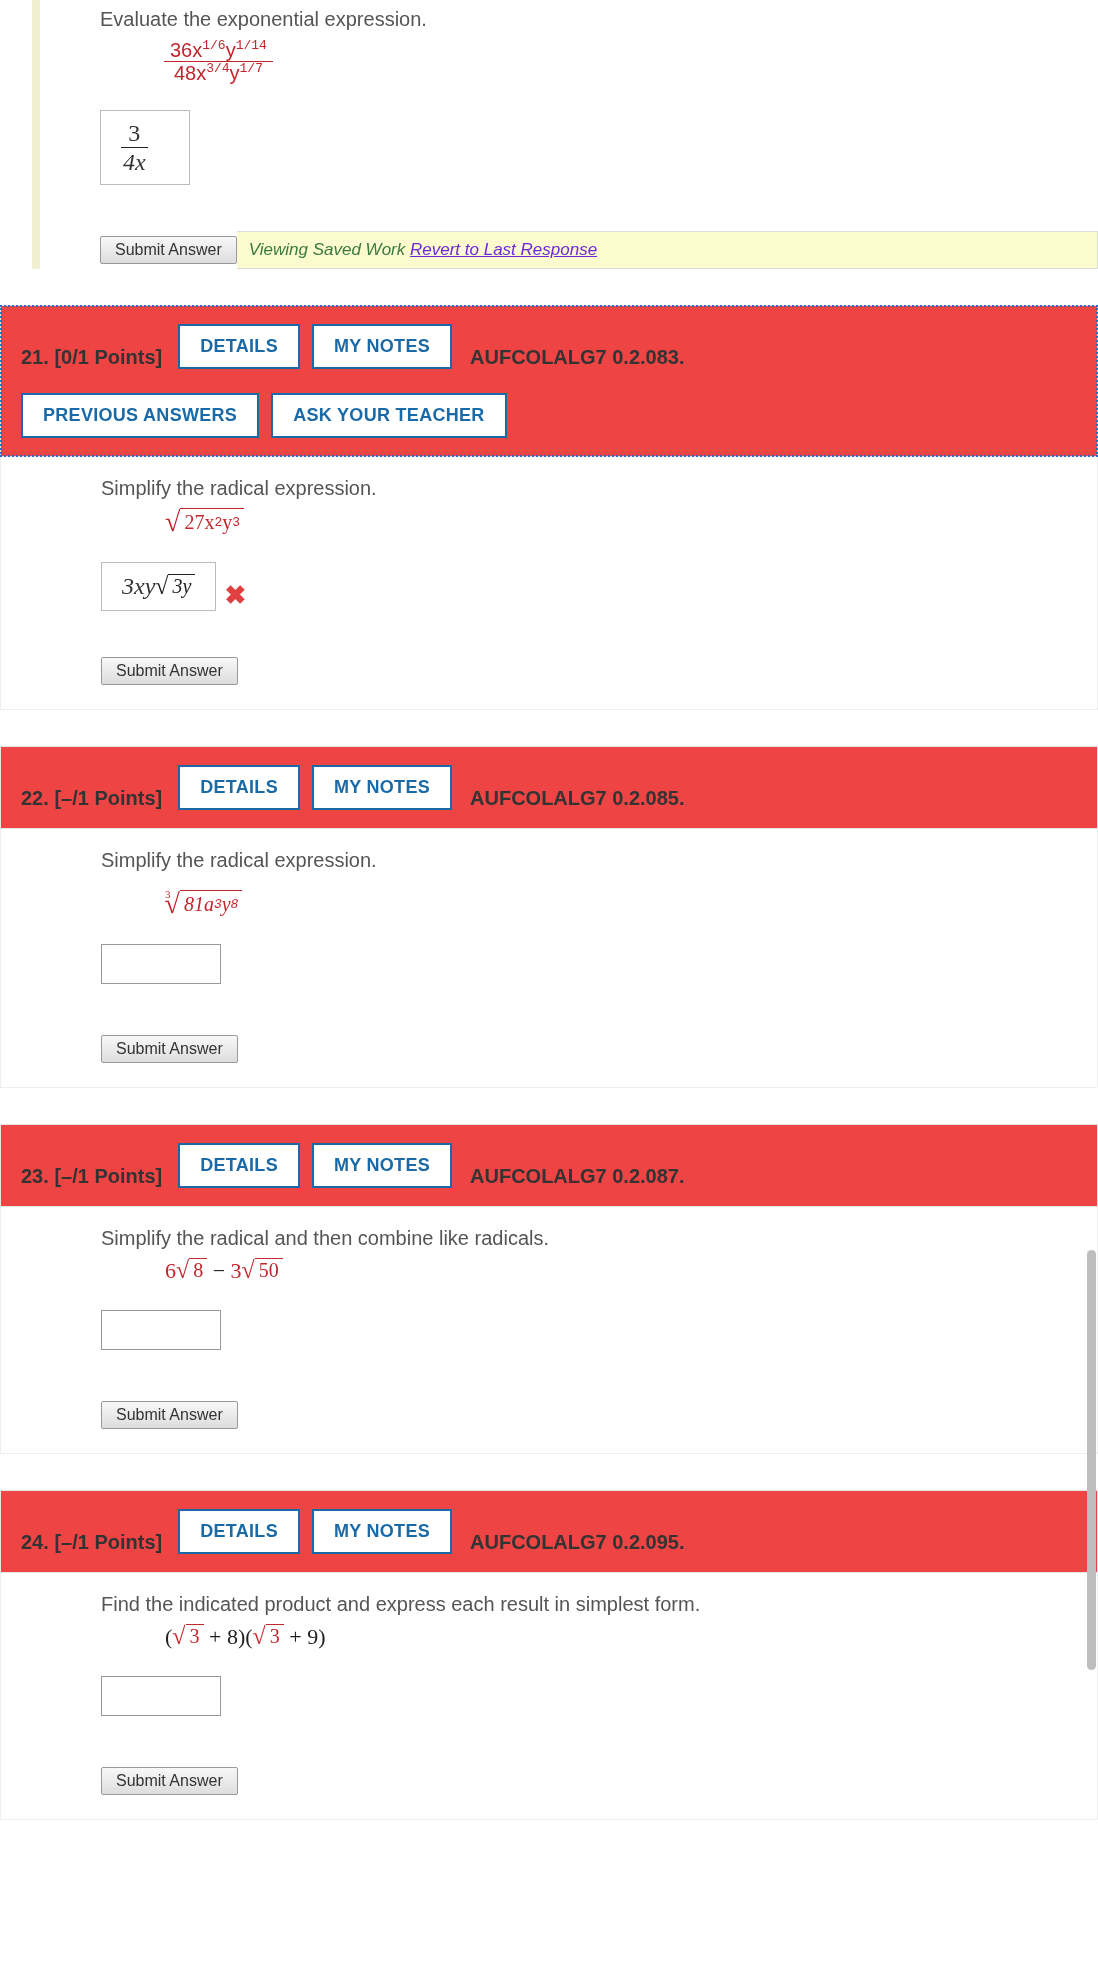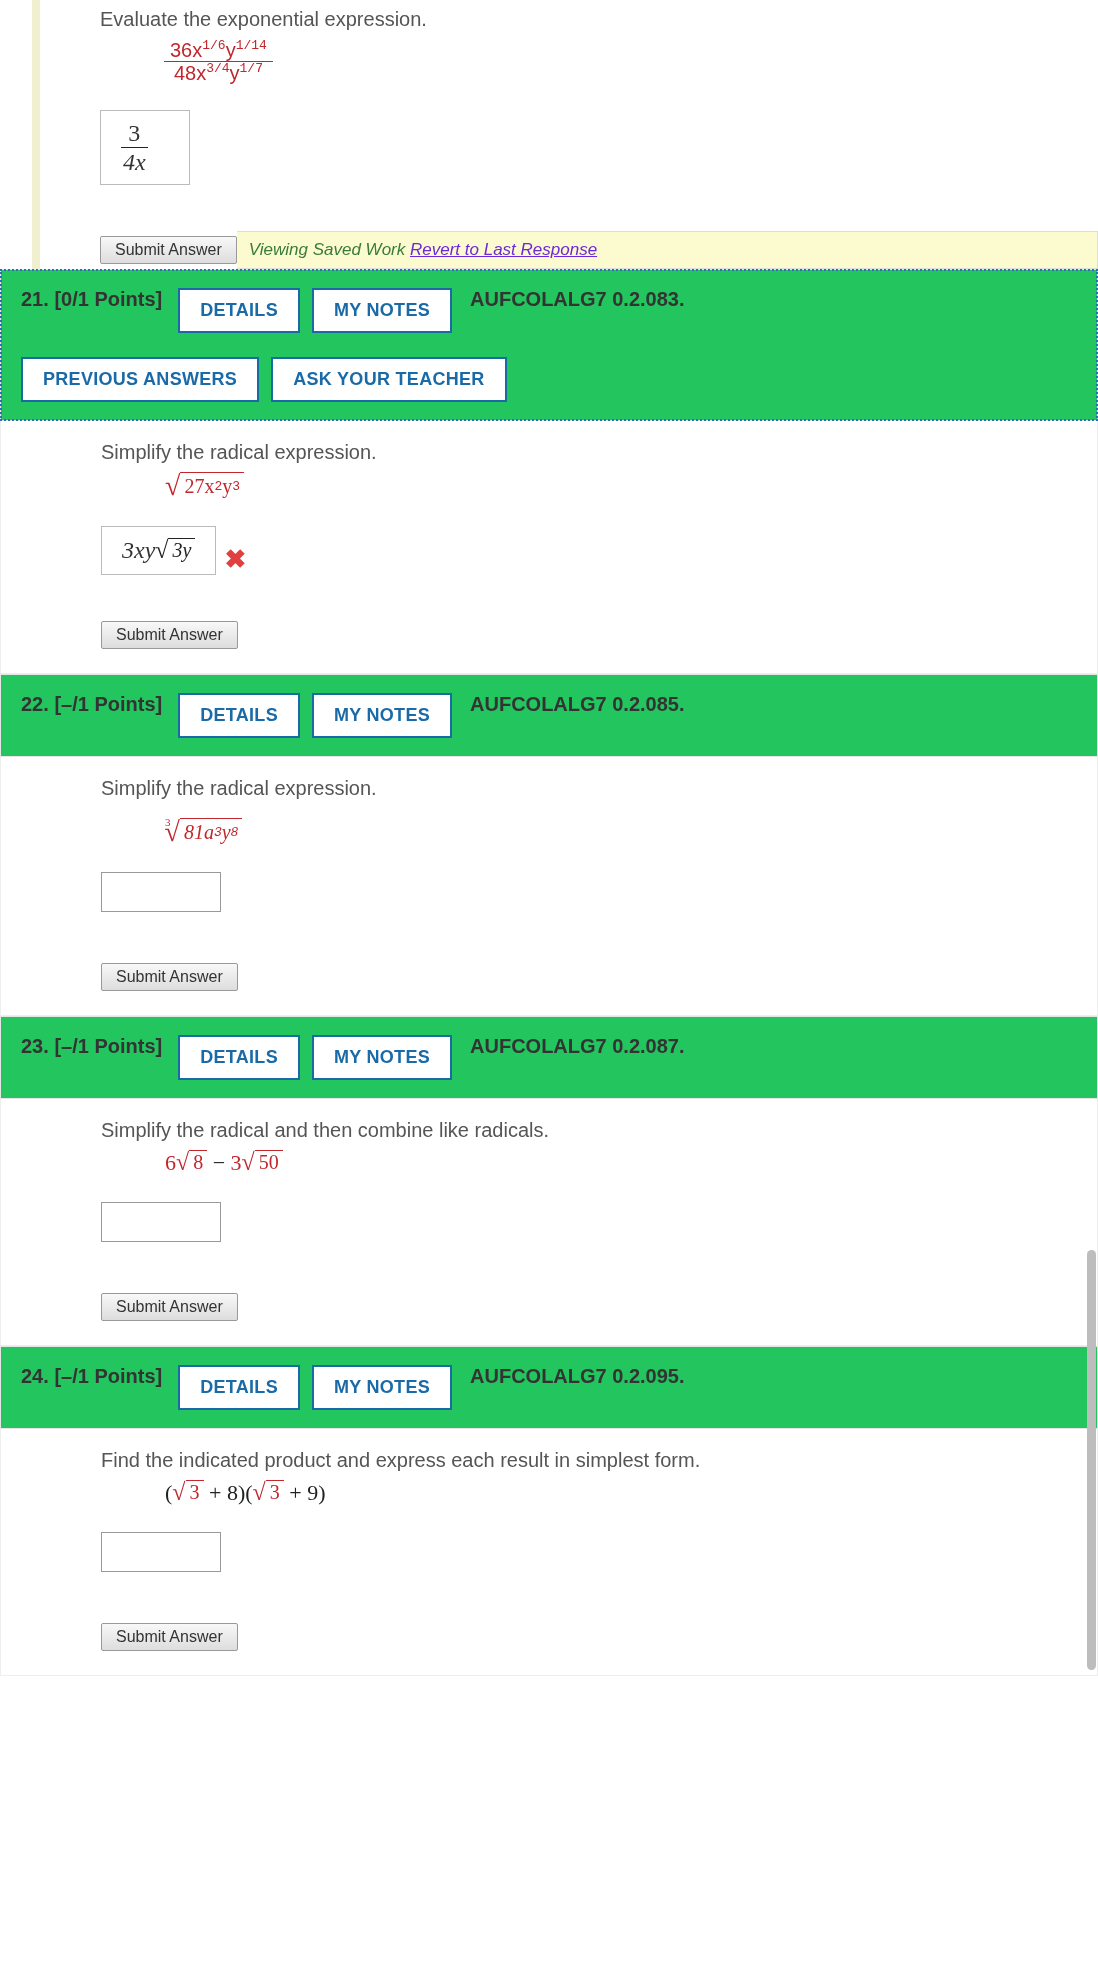--- a/index.html
+++ b/index.html
@@ -63,27 +63,28 @@
     border: 1px solid #ddd;
     border-left: none;
     padding: 8px 12px;
     font-style: italic;
     color: #3a7a3a;
     flex: 1;
     font-size: 17px;
   }
   .saved-text a { color: #6d28d9; text-decoration: underline; }
   .qheader {
-    background: #22c55e;
+    background: #ef4444;
     border: 1px solid #e5e5e5;
     padding: 18px 20px;
     display: flex;
     flex-wrap: wrap;
-    align-items: flex-start;
+    align-items: flex-end;
     gap: 12px;
+    margin-top: 36px;
   }
   .qheader.selected {
     outline: 2px dotted #2a6db8;
     outline-offset: -2px;
   }
   .qnum { font-weight: bold; font-size: 20px; margin-right: 4px; }
   .hbtn {
     border: 2px solid #1a6aa8;
     background: #fff;
     color: #1a6aa8;

